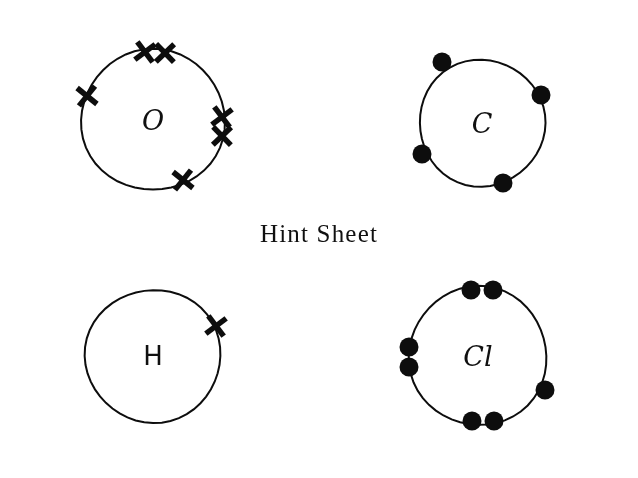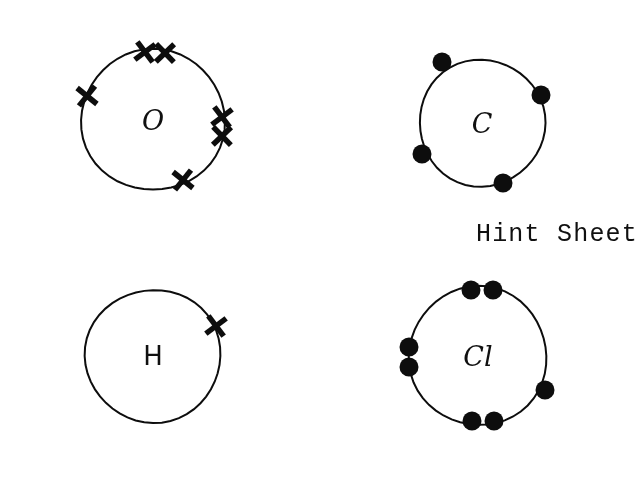--- a/index.html
+++ b/index.html
@@ -18,22 +18,22 @@
     position: absolute;
     left: 0; top: 0;
     width: 638px;
     height: 478px;
   }
   .sheet-title {
     position: absolute;
     left: 0;
     top: 220px;
     width: 638px;
-    text-align: right;
-    font-family: Liberation Mono, monospace;
+    text-align: center;
+    font-family: Liberation Serif, serif;
     font-size: 25px;
     font-weight: 400;
     letter-spacing: 1.2px;
     color: #101010;
     white-space: nowrap;
   }
   .atom-label {
     position: absolute;
     font-family: "DejaVu Serif", serif;
     font-style: italic;

